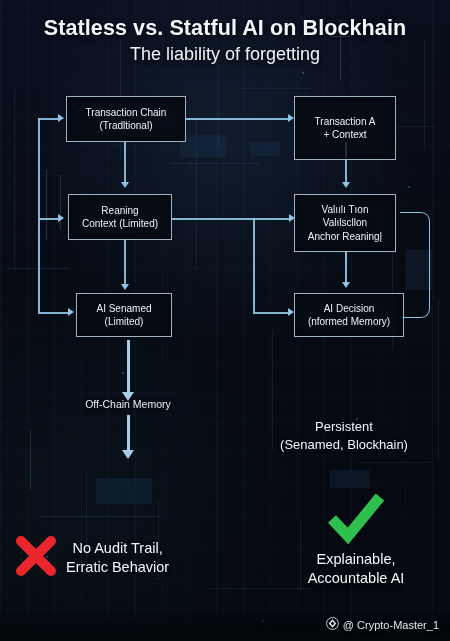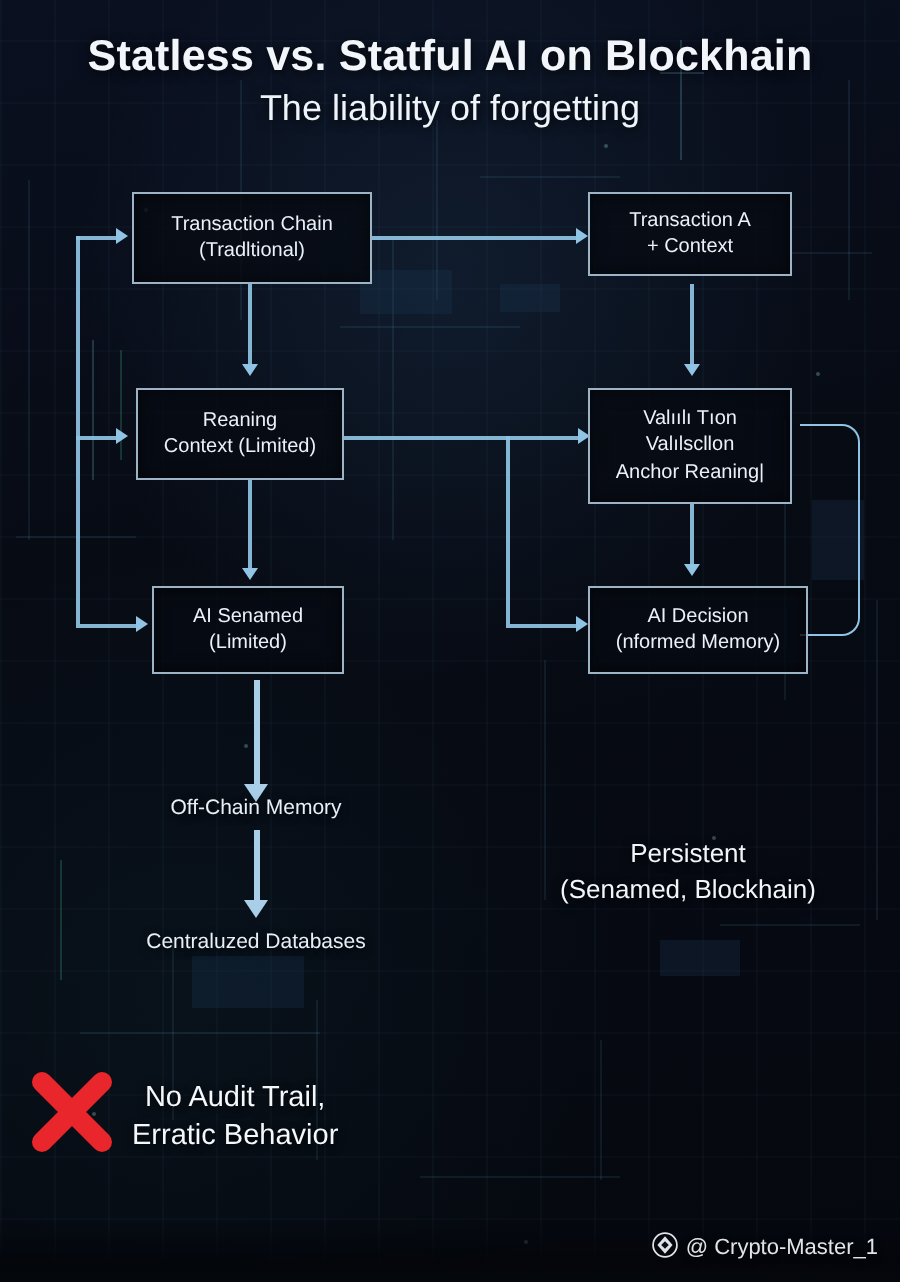--- a/index.html
+++ b/index.html
@@ -271,21 +271,21 @@
     <div class="big-arrow-head" style="left:122px; top:392px;"></div>
     <div class="big-arrow-shaft" style="left:127px; top:415px; height:38px;"></div>
     <div class="big-arrow-head" style="left:122px; top:450px;"></div>
   </div>
 
   <div class="node" style="left:66px; top:96px; width:120px; height:46px;">
     <span class="ln">Transaction Chain</span>
     <span class="ln">(Tradltional)</span>
   </div>
 
-  <div class="node" style="left:294px; top:96px; width:102px; height:42px;">
+  <div class="node" style="left:294px; top:96px; width:102px; height:64px;">
     <span class="ln">Transaction A</span>
     <span class="ln">+ Context</span>
   </div>
 
   <div class="node" style="left:68px; top:194px; width:104px; height:46px;">
     <span class="ln">Reaning</span>
     <span class="ln">Context (Limited)</span>
   </div>
 
   <div class="node" style="left:294px; top:194px; width:102px; height:58px;">
@@ -299,21 +299,20 @@
     <span class="ln">(Limited)</span>
   </div>
 
   <div class="node" style="left:294px; top:293px; width:110px; height:44px;">
     <span class="ln">AI Decision</span>
     <span class="ln">(nformed Memory)</span>
   </div>
 
   <div class="plain" style="left:0px; top:398px; width:256px;">Off-Chain Memory</div>
 
-  <div class="plain" style="left:0px; top:465px; width:256px;">Centraluzed Databases</div>
 
   <div class="persist" style="left:238px; top:418px; width:212px;">
     <span>Persistent</span><br>
     <span>(Senamed, Blockhain)</span>
   </div>
 
   <div class="verdict" style="left:14px; top:534px;">
     <span style="flex:0 0 auto; margin-right:8px;">
       <svg width="44" height="44" viewBox="0 0 44 44">
         <g stroke="#e8262b" stroke-width="10" stroke-linecap="round">
@@ -321,20 +320,31 @@
           <line x1="37" y1="7" x2="7" y2="37"></line>
         </g>
       </svg>
     </span>
     <span class="verdict-text left">
       <span>No Audit Trail,</span><br>
       <span>Erratic Behavior</span>
     </span>
   </div>
 
+  <div style="position:absolute; left:270px; top:492px; width:172px; text-align:center;">
+    <span style="display:inline-block;">
+      <svg width="60" height="52" viewBox="0 0 60 52">
+        <path d="M6 27 L22 44 L54 5" fill="none" stroke="#2fbf4f" stroke-width="11" stroke-linecap="butt" stroke-linejoin="miter"></path>
+      </svg>
+    </span>
+    <div class="verdict-text center" style="margin-top:2px;">
+      <span>Explainable,</span><br>
+      <span>Accountable AI</span>
+    </div>
+  </div>
 
   <div class="bottom-fade"></div>
 
   <div class="watermark">
     <span class="wm-glyph">
       <svg width="13" height="13" viewBox="0 0 24 24">
         <circle cx="12" cy="12" r="11" fill="none" stroke="#e9eef3" stroke-width="1.6"></circle>
         <path d="M12 4 L19 12 L12 20 L5 12 Z" fill="#e9eef3"></path>
         <path d="M12 8.5 L15.5 12 L12 15.5 L8.5 12 Z" fill="#0a0f18"></path>
       </svg>

